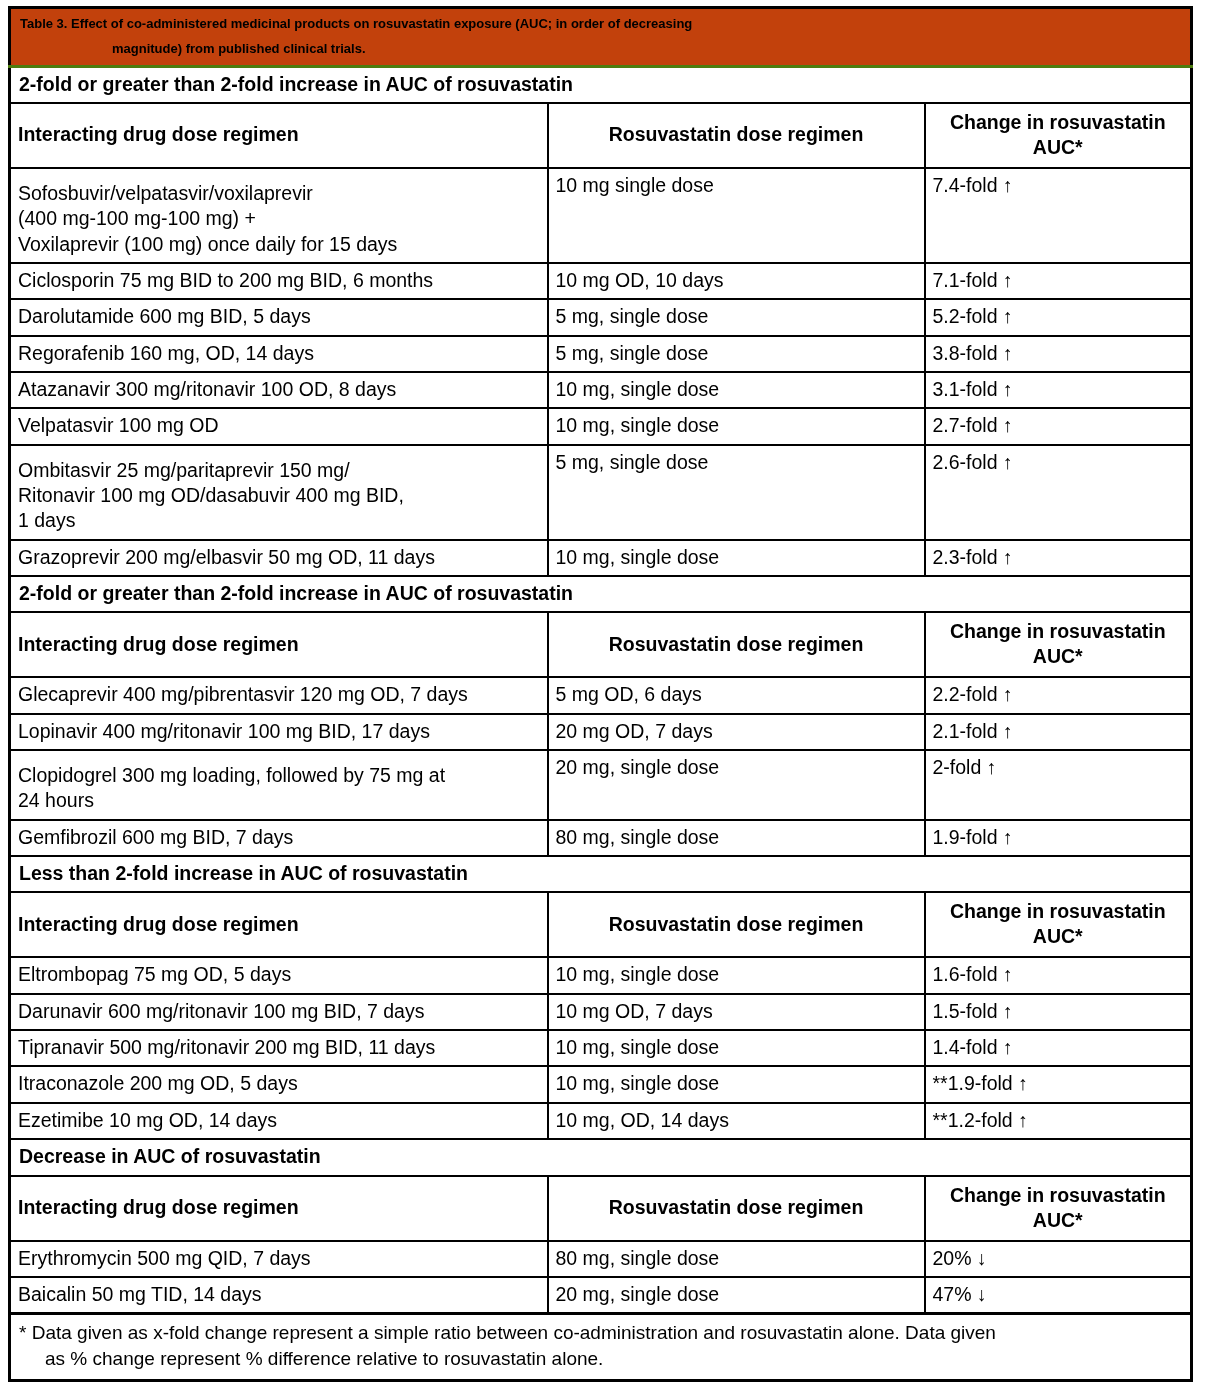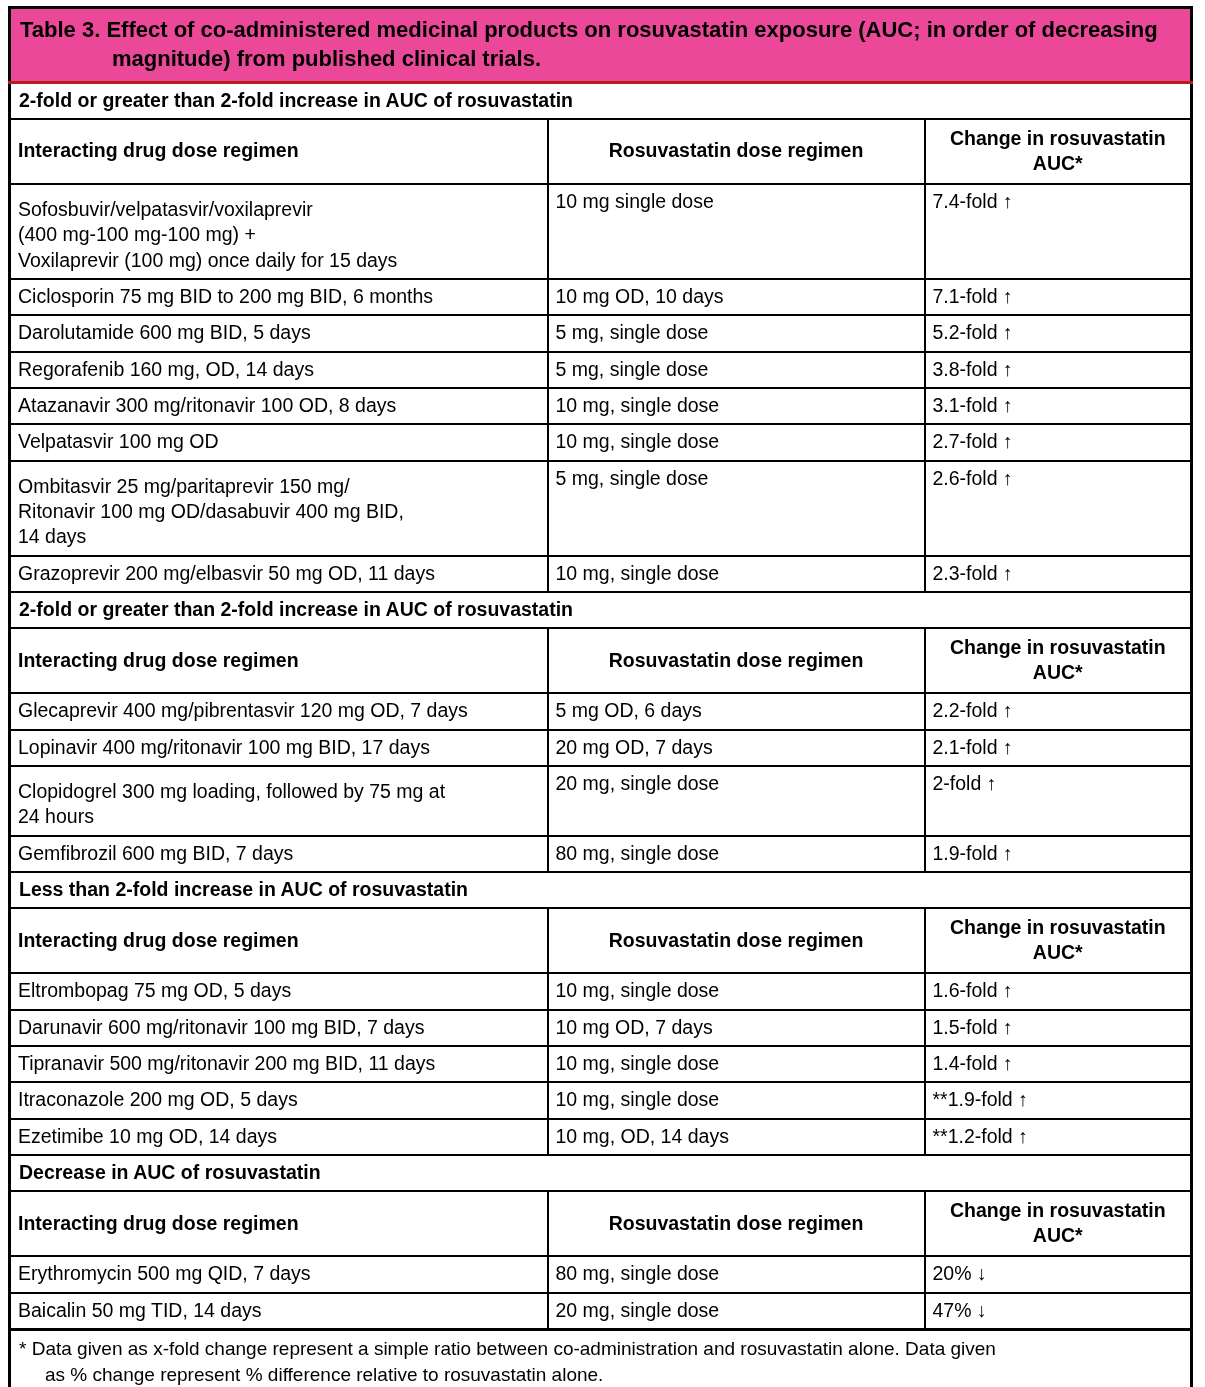--- a/index.html
+++ b/index.html
@@ -32,35 +32,36 @@
     vertical-align: top;
     padding: 4px 7px 5px 7px;
     line-height: 1.30;
   }
   col.c1 { width: 538px; }
   col.c2 { width: 377px; }
   col.c3 { width: 267px; }
 
   
   tr.title-row td {
-    background: #ec4899;
+    background: #c2410c;
     font-weight: bold;
-    font-size: 22px;
+    font-size: 13px;
     padding: 6px 9px 7px 9px;
     line-height: 1.33;
-    border-bottom: 3px solid #b91c1c;
+    border-bottom: 3px solid #4d7c0f;
   }
   .title-text {
     display: block;
     padding-left: 0;
     text-indent: 0;
   }
   .title-text .ln2 {
     display: block;
     padding-left: 92px;
+    margin-top: 8px;
   }
 
   
   tr.section-row td {
     font-weight: bold;
     padding: 4px 7px 5px 8px;
     font-size: 19.5px;
     margin-top: 34px;
   }
 
@@ -163,21 +164,21 @@
       <tr class="data-row">
         <td>Velpatasvir 100 mg OD</td>
         <td>10 mg, single dose</td>
         <td>2.7-fold ↑</td>
       </tr>
       <tr class="data-row">
         <td>
           <span class="multi">
             <span>Ombitasvir 25 mg/paritaprevir 150 mg/</span>
             <span>Ritonavir 100 mg OD/dasabuvir 400 mg BID,</span>
-            <span>14 days</span>
+            <span>1 days</span>
           </span>
         </td>
         <td>5 mg, single dose</td>
         <td>2.6-fold ↑</td>
       </tr>
       <tr class="data-row">
         <td>Grazoprevir 200 mg/elbasvir 50 mg OD, 11 days</td>
         <td>10 mg, single dose</td>
         <td>2.3-fold ↑</td>
       </tr>

